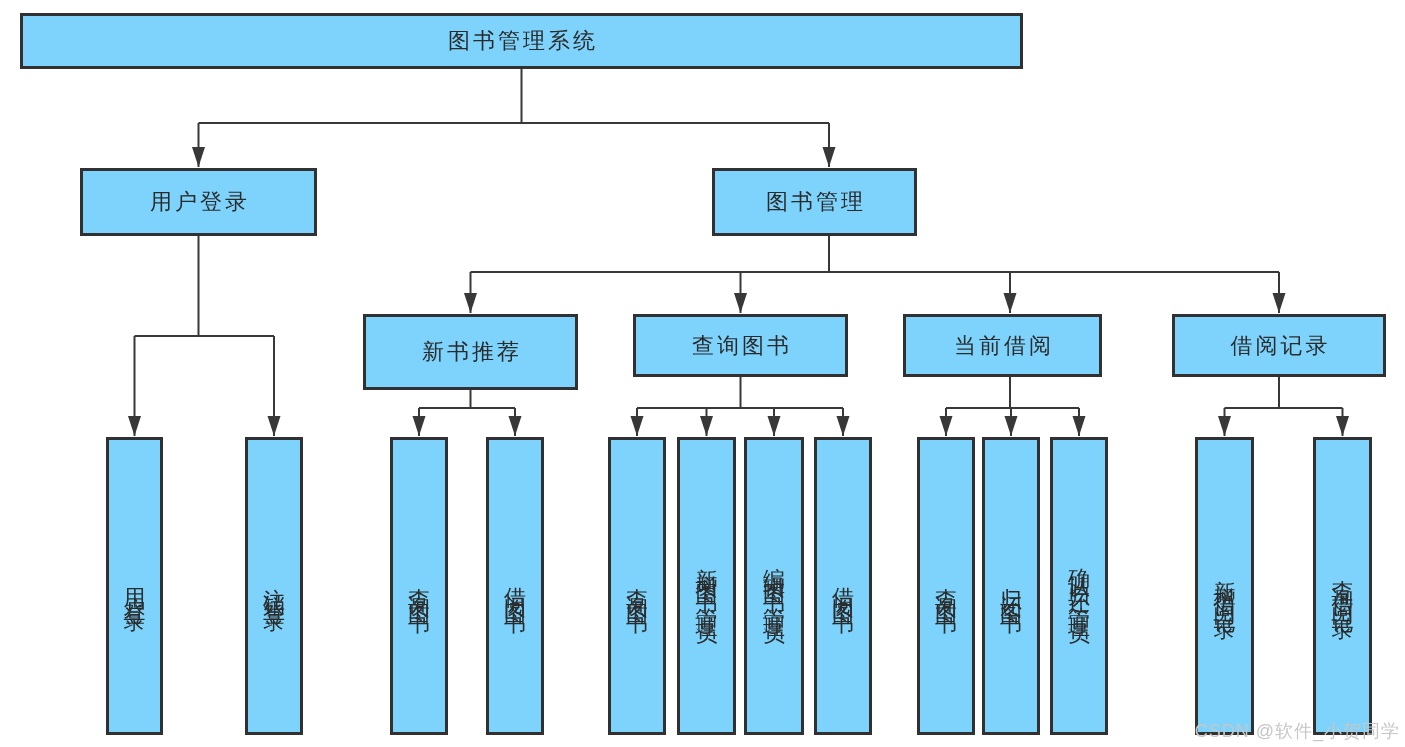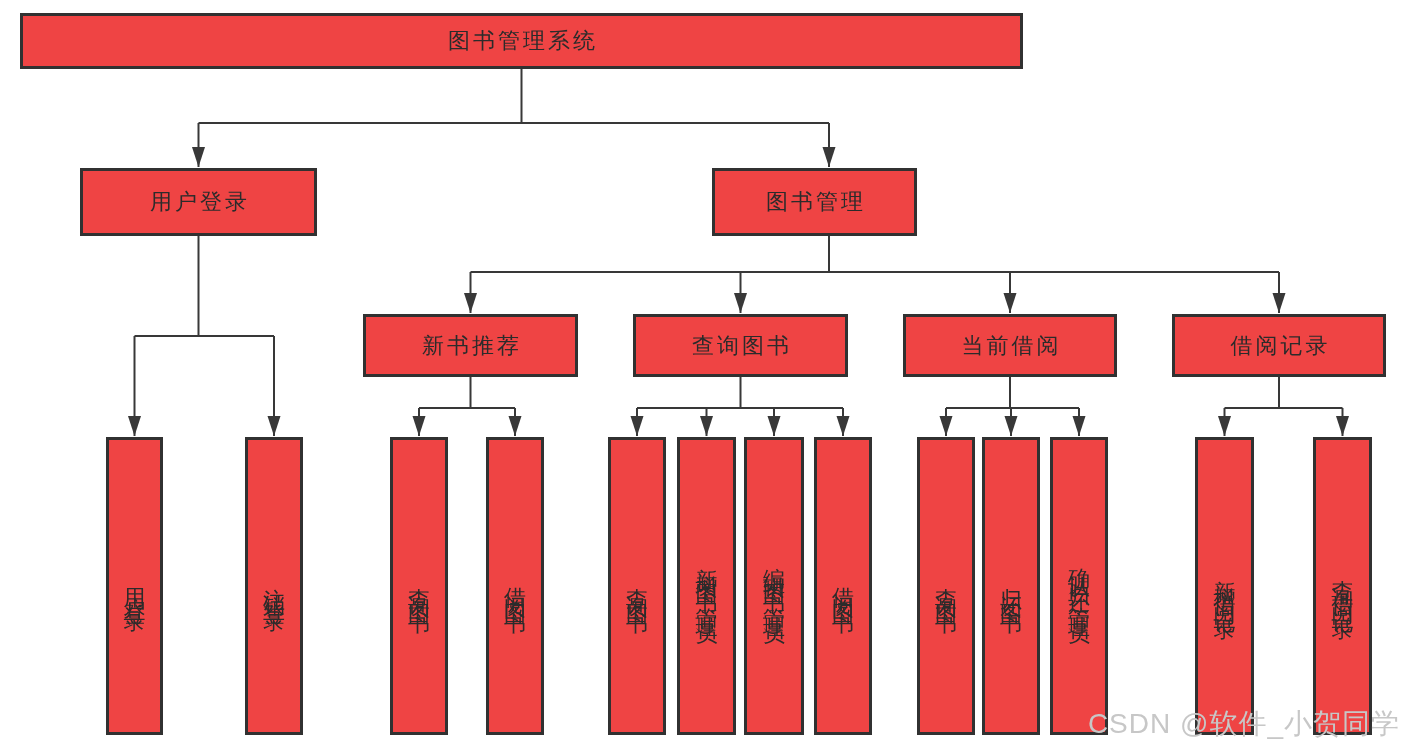--- a/index.html
+++ b/index.html
@@ -8,21 +8,21 @@
   .stage {
     position: relative;
     width: 1405px;
     height: 747px;
     background: var(--background, #ffffff);
     overflow: hidden;
   }
   .box {
     position: absolute;
     border: 3px solid var(--border, #313131);
-    background: #ef4444;
+    background: #7dd3fc;
     display: flex;
     align-items: center;
     justify-content: center;
     color: var(--text, #2b2b2b);
     font-family: Liberation Serif, serif;
   }
   .hbox {
     font-size: 22px;
     letter-spacing: 3px;
     text-indent: 3px;
@@ -41,21 +41,21 @@
   svg.wires path, svg.wires line {
     stroke: var(--line, #383838);
     stroke-width: 2;
     fill: none;
   }
   #arw path { fill: var(--line, #383838); stroke: none; }
   .watermark {
     position: absolute;
     right: 5px;
     bottom: 4px;
-    font-size: 28px;
+    font-size: 18px;
     letter-spacing: 1px;
     color: var(--watermark, #c7c7c7);
     z-index: 5;
     white-space: nowrap;
   }
 </style>
 </head>
 <body>
 
 <div class="stage">
@@ -99,23 +99,23 @@
     <path d="M1279,377 V408 M1224.5,408 H1342.5"></path>
     <line x1="1224.5" y1="408" x2="1224.5" y2="436" marker-end="url(#arw)"></line>
     <line x1="1342.5" y1="408" x2="1342.5" y2="436" marker-end="url(#arw)"></line>
   </svg>
 
   <div class="box hbox" style="left:20px; top:13px; width:1003px; height:56px;">图书管理系统</div>
 
   <div class="box hbox" style="left:80px; top:168px; width:237px; height:68px;">用户登录</div>
   <div class="box hbox" style="left:712px; top:168px; width:205px; height:68px;">图书管理</div>
 
-  <div class="box hbox" style="left:363px; top:314px; width:215px; height:63px;text-align:center;">新书推荐</div>
+  <div class="box hbox" style="left:363px; top:314px; width:215px; height:76px;text-align:center;">新书推荐</div>
   <div class="box hbox" style="left:633px; top:314px; width:215px; height:63px;">查询图书</div>
-  <div class="box hbox" style="left:903px; top:314px; width:214px; height:63px;">当前借阅</div>
+  <div class="box hbox" style="left:903px; top:314px; width:199px; height:63px;">当前借阅</div>
   <div class="box hbox" style="left:1172px; top:314px; width:214px; height:63px;">借阅记录</div>
 
   <div class="box leaf" style="left:106px; width:57px;">用户登录</div>
   <div class="box leaf" style="left:245px; width:58px;">注销登录</div>
 
   <div class="box leaf" style="left:390px; width:58px;">查询图书</div>
   <div class="box leaf" style="left:486px; width:58px;">借阅图书</div>
 
   <div class="box leaf" style="left:608px; width:58px;">查询图书</div>
   <div class="box leaf" style="left:677px; width:59px;">新增图书（管理员）</div>

